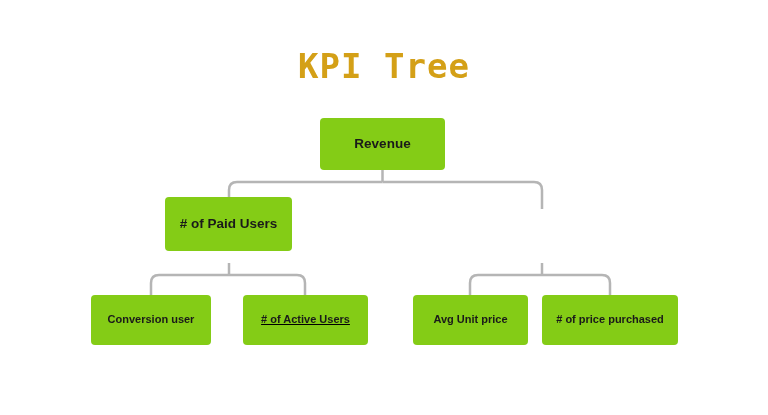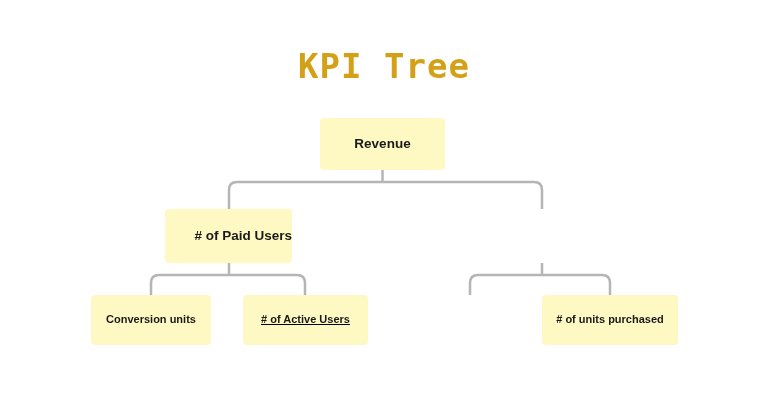--- a/index.html
+++ b/index.html
@@ -35,21 +35,21 @@
   }
   #connectors {
     position: absolute;
     left: 0;
     top: 0;
     width: 768px;
     height: 415px;
   }
   .node {
     position: absolute;
-    background: #fef9c3;
+    background: #84cc16;
     border-radius: 4px;
     display: flex;
     flex-direction: column;
     align-items: center;
     justify-content: center;
     box-sizing: border-box;
     z-index: 2;
   }
   .node-label {
     color: #1a1a1a;
@@ -96,31 +96,34 @@
 
     <path d="M 542 275 L 478 275 Q 470 275 470 283 L 470 295"></path>
 
     <path d="M 542 275 L 602 275 Q 610 275 610 283 L 610 295"></path>
   </svg>
 
   <div class="node lvl0" style="left:320px; top:118px; width:125px; height:52px;">
     <span class="node-label">Revenue</span>
   </div>
 
-  <div class="node lvl1" style="left:165px; top:209px; width:127px; height:54px;align-items:flex-end;">
+  <div class="node lvl1" style="left:165px; top:197px; width:127px; height:54px;">
     <span class="node-label"># of Paid Users</span>
   </div>
 
 
   <div class="node lvl2" style="left:91px; top:295px; width:120px; height:50px;">
-    <span class="node-label">Conversion units</span>
+    <span class="node-label">Conversion user</span>
   </div>
 
   <div class="node lvl2" style="left:243px; top:295px; width:125px; height:50px;text-decoration:underline;">
     <span class="node-label"># of Active Users</span>
   </div>
 
+  <div class="node lvl2" style="left:413px; top:295px; width:115px; height:50px;">
+    <span class="node-label">Avg Unit price</span>
+  </div>
 
   <div class="node lvl2" style="left:542px; top:295px; width:136px; height:50px;">
-    <span class="node-label"># of units purchased</span>
+    <span class="node-label"># of price purchased</span>
   </div>
 
 </div>
 
 </body></html>

